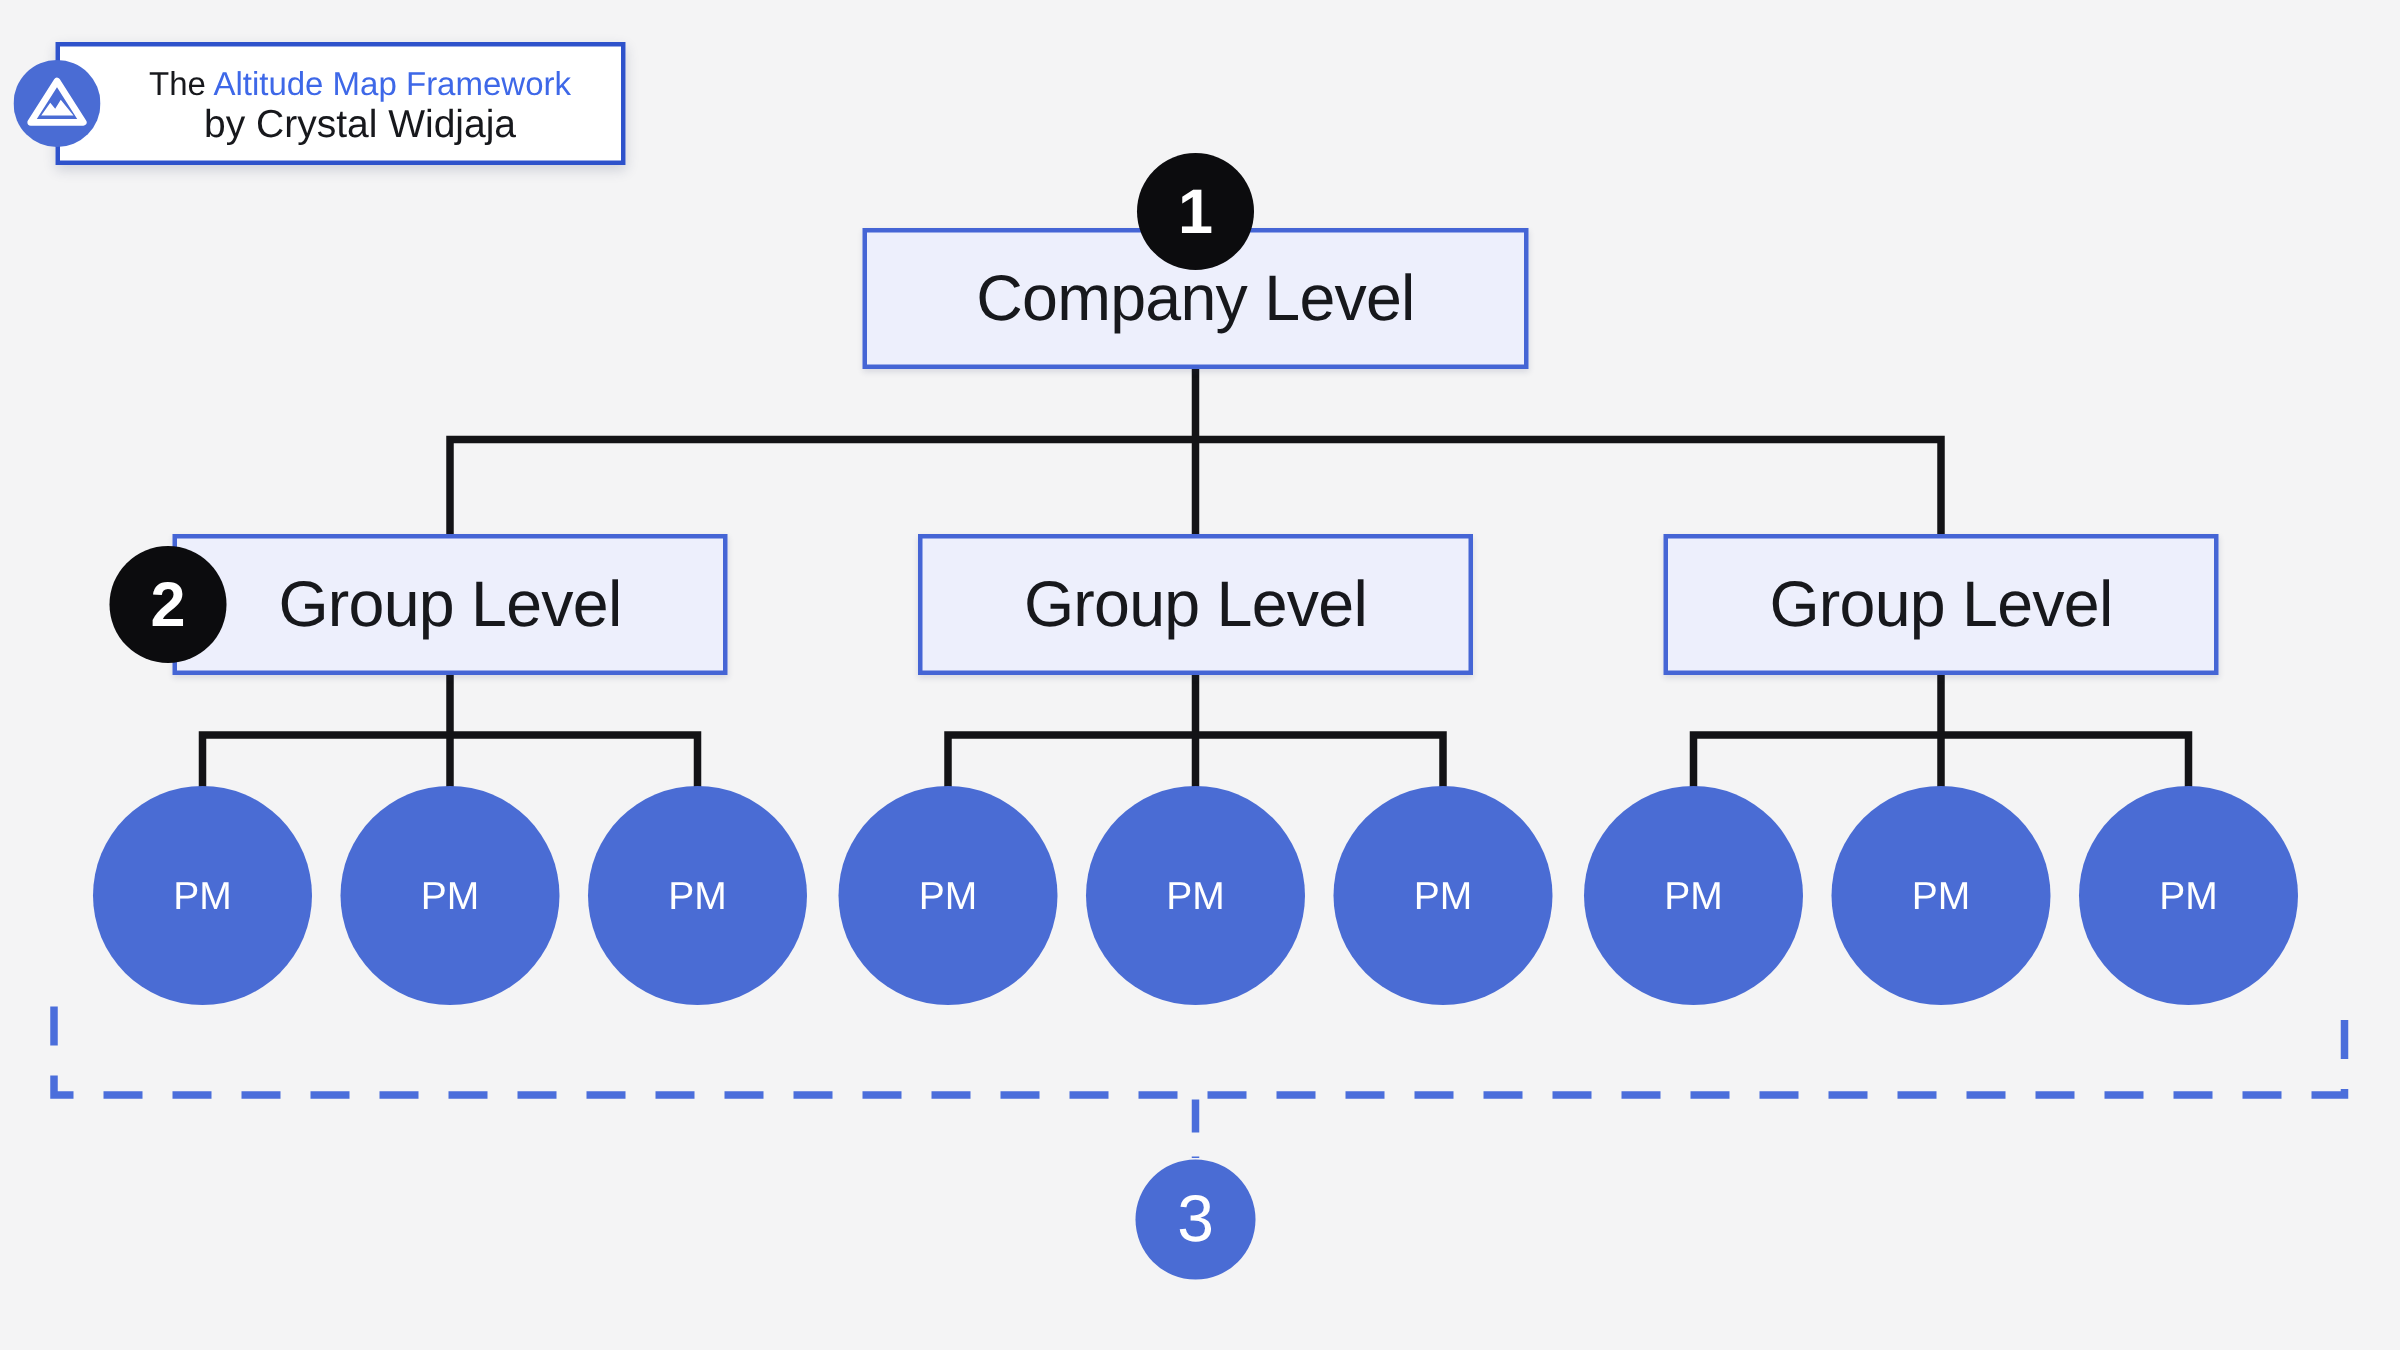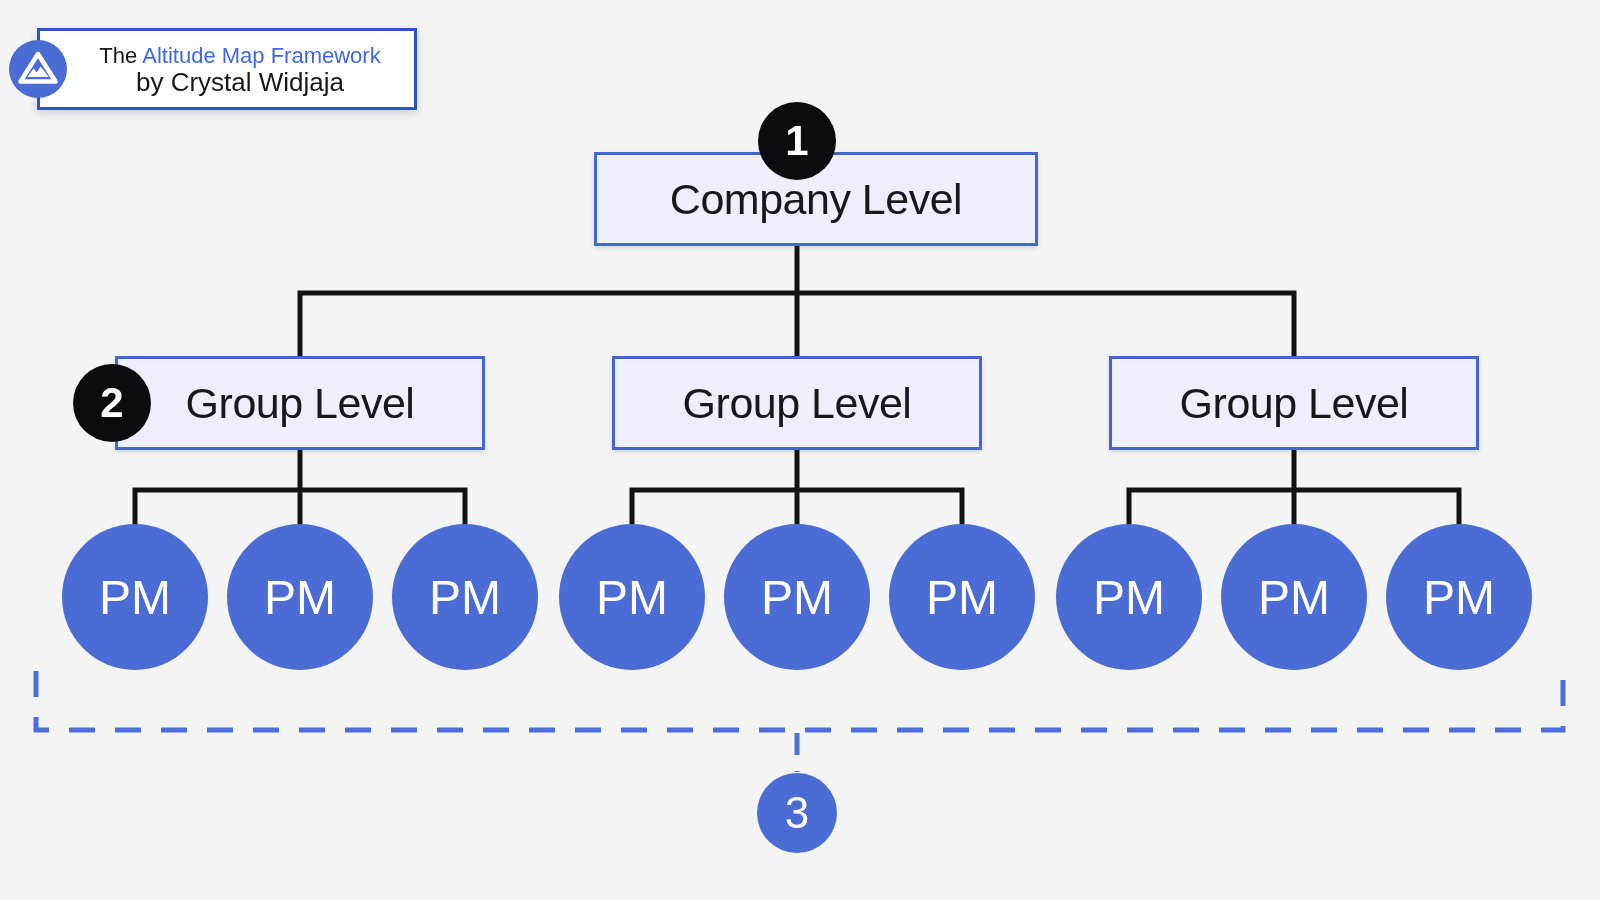--- a/index.html
+++ b/index.html
@@ -32,21 +32,21 @@
   svg.connectors{position:absolute;left:0;top:0;width:1600px;height:900px;}
 
   
   .level-box{
     position:absolute;height:94px;box-sizing:border-box;
     background:#edeffc;border:3px solid #4565d5;
     display:flex;align-items:center;justify-content:center;
     box-shadow:0 2px 4px rgba(40,50,90,0.14);
   }
   .level-box .label{ font-size:43px; color:#17181c; letter-spacing:-0.5px; }
-  .company{ left:594px; top:152px; width:444px; }
+  .company{ left:575px; top:152px; width:444px; }
   .group-a{ left:115px; top:356px; width:370px; }
   .group-b{ left:612px; top:356px; width:370px; }
   .group-c{ left:1109px; top:356px; width:370px; }
 
   
   .step-circle{
     position:absolute;border-radius:50%;
     display:flex;align-items:center;justify-content:center;
     color:#ffffff;font-size:42px;font-weight:600;
   }
@@ -54,21 +54,21 @@
   .step-blue{ width:80px;height:80px;background:#4a6cd4;font-weight:400;font-size:44px; }
   .step-1{ left:758px; top:102px; }
   .step-2{ left:73px;  top:364px; }
   .step-3{ left:757px; top:773px; }
 
   
   .pm-circle{
     position:absolute;top:524px;width:146px;height:146px;border-radius:50%;
     background:#4a6cd4;
     display:flex;align-items:center;justify-content:center;
-    color:#ffffff;font-size:48px;
+    color:#ffffff;font-size:26px;
   }
 </style>
 </head>
 <body>
 
 <div class="canvas">
 
   <svg class="connectors" viewBox="0 0 1600 900">
 
     <path d="M797 245 L797 358 M300 358 L300 293 L1294 293 L1294 358" stroke="#131316" stroke-width="5" fill="none"></path>

